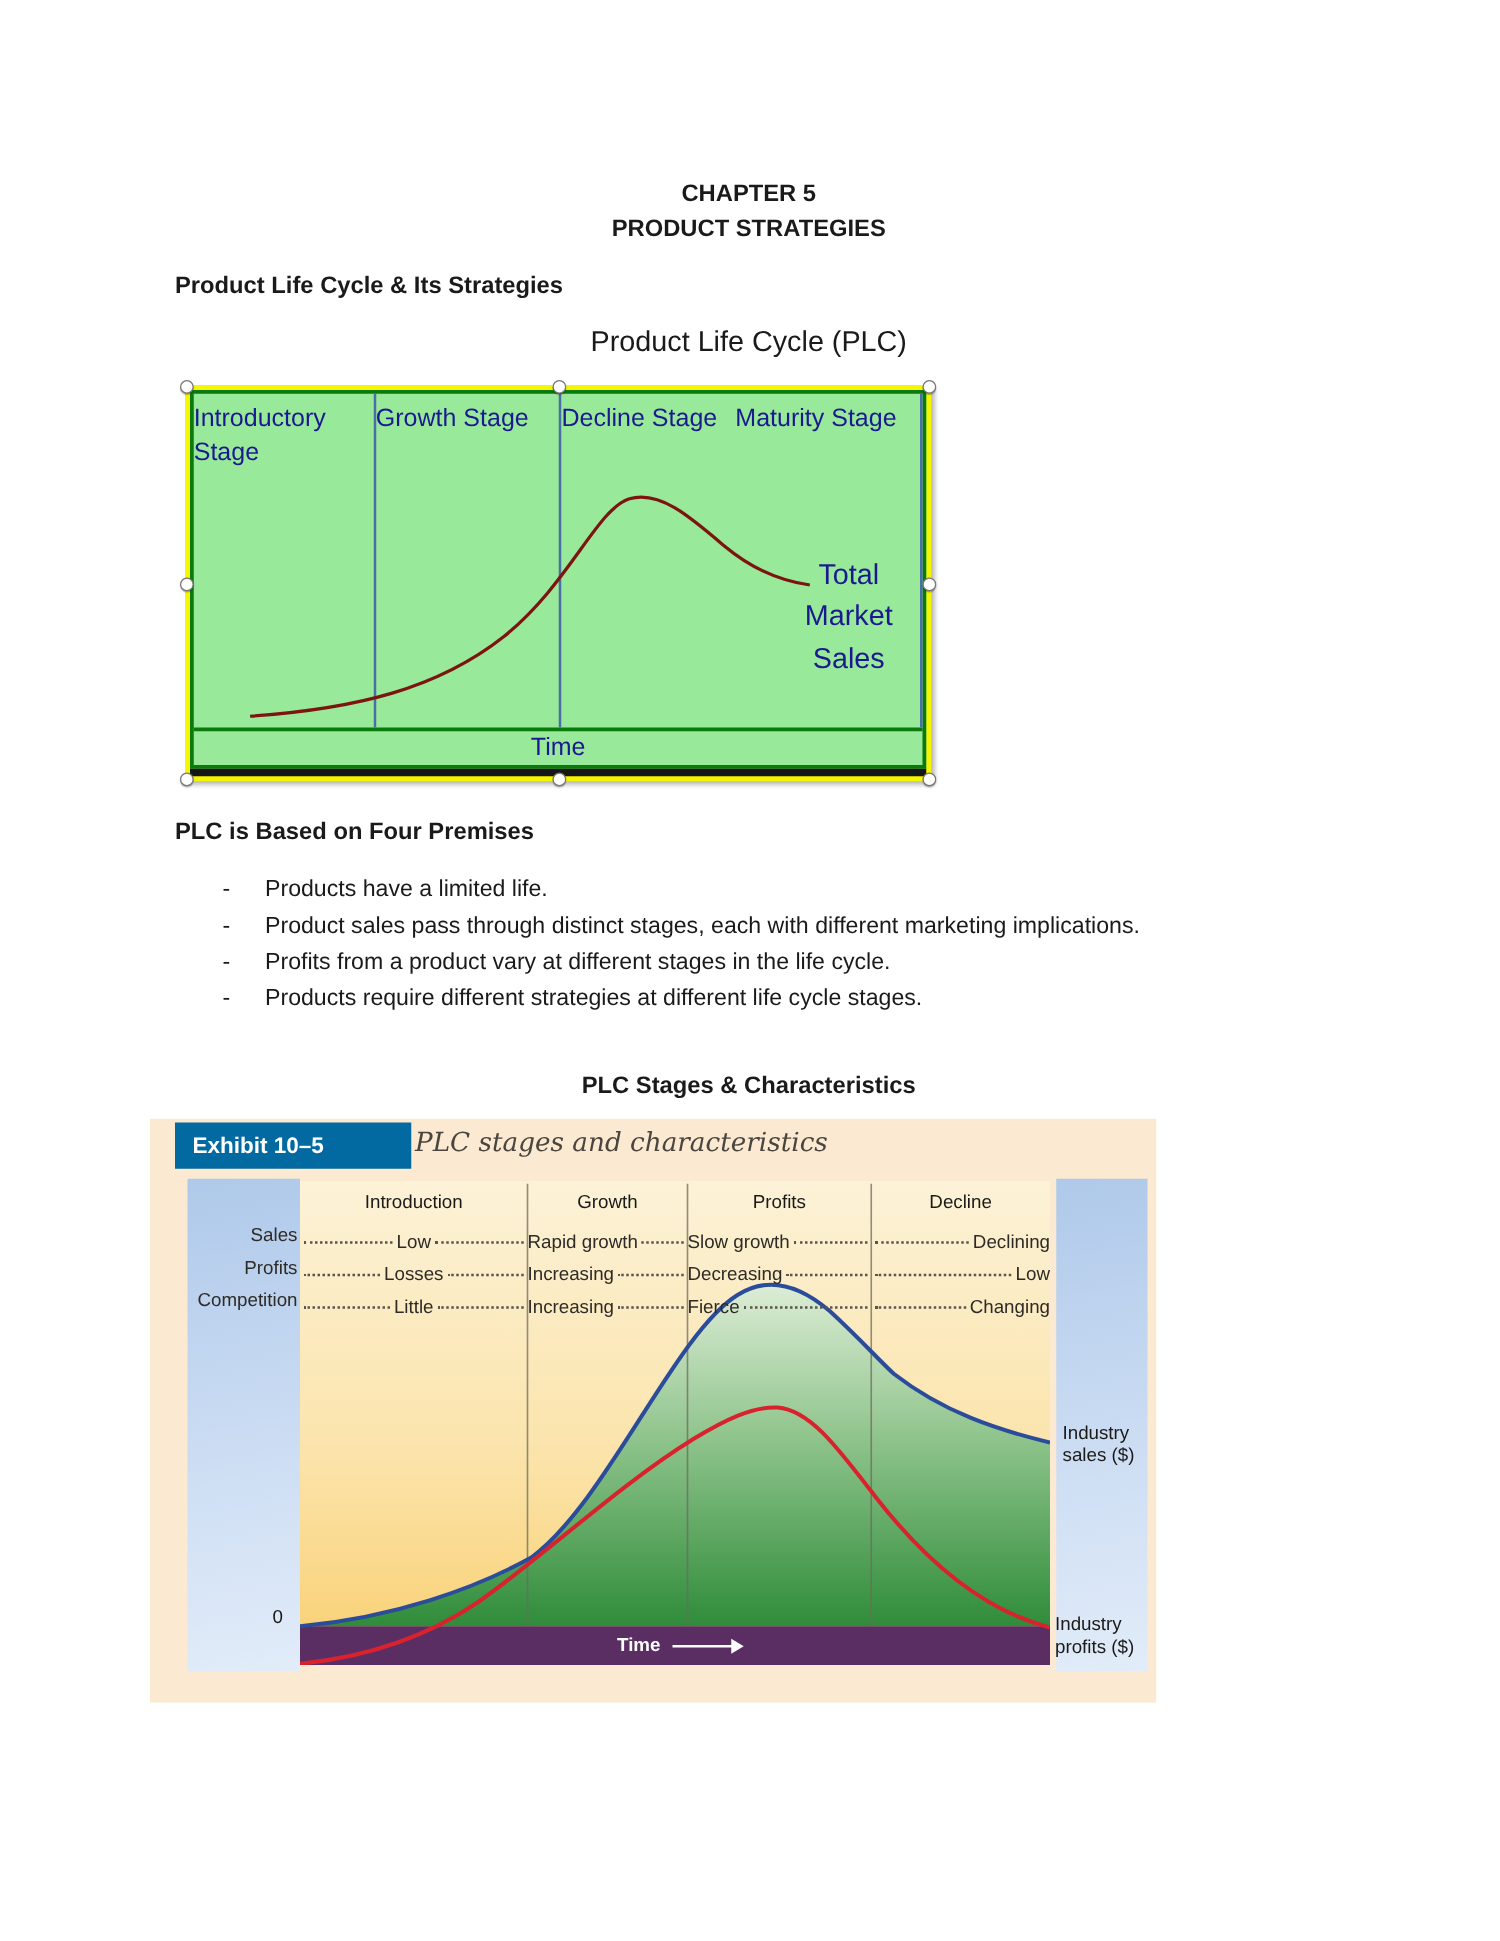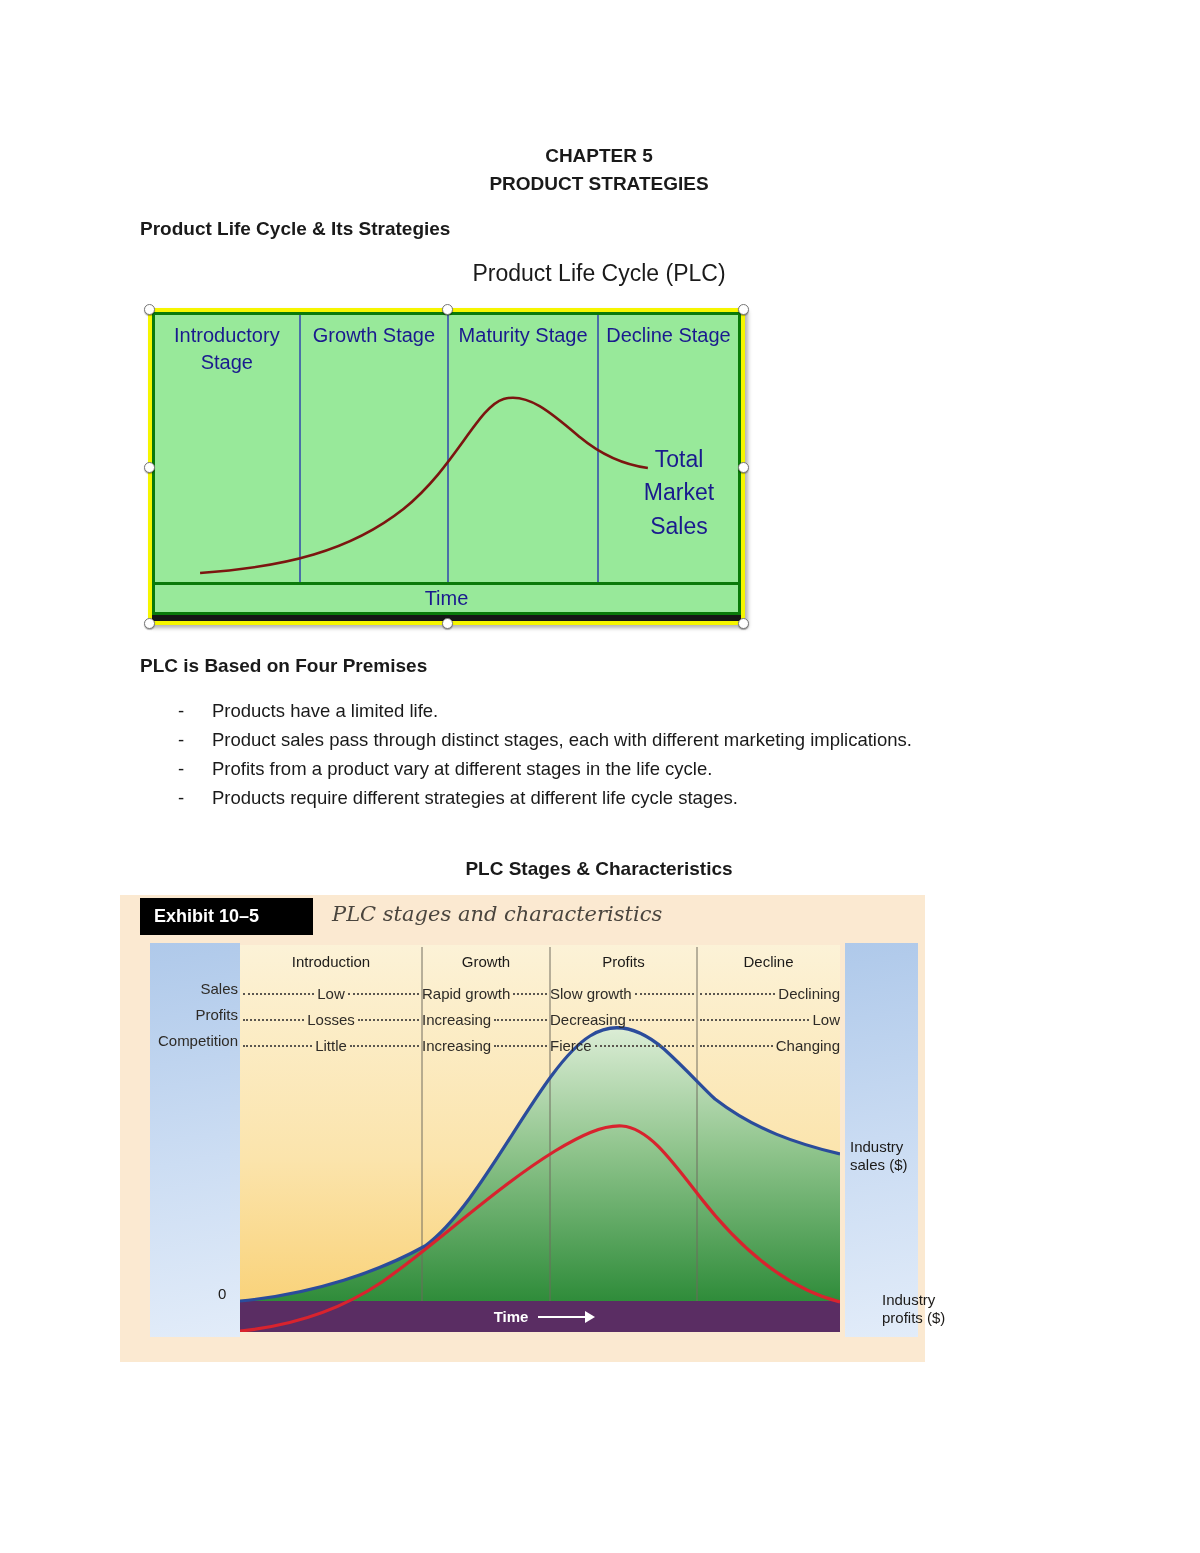--- a/index.html
+++ b/index.html
@@ -22,21 +22,21 @@
     position:absolute; left:148px; top:308px; width:597px; height:317px;
     background:#F6F600; box-shadow:3px 3px 4px rgba(0,0,0,0.3);
   }
   .diag-frame {
     position:absolute; left:4px; right:4px; top:4px; bottom:10px;
     border:3px solid #0A7A0A; background:#98E99A;
     display:flex; flex-direction:column;
   }
   .diag-black { position:absolute; left:4px; right:4px; bottom:4px; height:6px; background:#161616; }
   .diag-main { flex:1; position:relative; display:flex; }
-  .stage-col { padding-top:7px; text-align:center; color:#1A1A8E; font-size:20px; line-height:1.35; }
+  .stage-col { padding-top:7px; color:#1A1A8E; font-size:20px; line-height:1.35; }
   .stage-col.c1 { width:24.9%; border-right:2px solid #4A6FA8; }
   .stage-col.c2 { width:25.4%; border-right:2px solid #4A6FA8; }
   .stage-col.c3 { width:25.6%; border-right:2px solid #4A6FA8; }
   .stage-col.c4 { width:24.1%; }
   .diag-svg { position:absolute; left:0; top:0; width:100%; height:100%; pointer-events:none; }
   .curve-label {
     position:absolute; left:482px; top:128px; width:84px;
     color:#1A1A8E; font-size:23px; line-height:1.45; text-align:center;
   }
   .diag-time {
@@ -45,22 +45,22 @@
     color:#1A1A8E; font-size:20px;
   }
   .handle {
     position:absolute; width:9px; height:9px; border-radius:50%;
     background:#ffffff; border:1px solid #777; box-shadow:0 1px 1px rgba(0,0,0,0.3); z-index:5;
   }
 
   
   .exhibit { position:absolute; left:120px; top:895px; width:805px; height:467px; background:#FBE9D1; }
   .ex-badge {
-    position:absolute; left:20px; top:3px; width:173px; height:37px;
-    background:#000000; color:#ffffff; font-weight:bold; font-size:18px;
+    position:absolute; left:20px; top:3px; width:189px; height:37px;
+    background:#0369a1; color:#ffffff; font-weight:bold; font-size:18px;
     display:flex; align-items:center; padding-left:14px; box-sizing:border-box;
   }
   .ex-title {
     position:absolute; left:212px; top:7px;
     font-family:"DejaVu Serif", serif; font-style:italic;
     font-size:21px; color:#4A453E;
   }
   .ex-strip { background:linear-gradient(170deg,#AFC9EA 0%,#CCDDF3 55%,#E2ECF9 100%); }
   .ex-strip-left  { position:absolute; left:30px;  top:48px; width:90px; height:394px; }
   .ex-strip-right { position:absolute; left:725px; top:48px; width:73px; height:394px; }
@@ -95,22 +95,22 @@
 <div class="abs ctr h-bold" style="top:145px;">CHAPTER 5</div>
 <div class="abs ctr h-bold" style="top:173px;">PRODUCT STRATEGIES</div>
 <div class="abs h-bold" style="left:140px; top:218px;">Product Life Cycle &amp; Its Strategies</div>
 <div class="abs ctr h-reg" style="top:260px;">Product Life Cycle (PLC)</div>
 
 <div class="diag-outer">
   <div class="diag-frame">
     <div class="diag-main">
       <div class="stage-col c1">Introductory Stage</div>
       <div class="stage-col c2">Growth Stage</div>
+      <div class="stage-col c4">Decline Stage</div>
       <div class="stage-col c3">Maturity Stage</div>
-      <div class="stage-col c4">Decline Stage</div>
       <svg class="diag-svg" viewBox="0 0 582 267" preserveAspectRatio="none">
         <path d="M 45,258 C 130,252 195,236 248,194 C 300,152 322,92 348,84 C 372,77 396,98 424,122 C 448,142 470,150 492,153" fill="none" stroke="#7C1510" stroke-width="2.6"></path>
       </svg>
       <div class="curve-label">Total Market Sales</div>
     </div>
     <div class="diag-time">Time</div>
   </div>
   <div class="diag-black"></div>
   <div class="handle" style="left:-4px; top:-4px;"></div>
   <div class="handle" style="left:294px; top:-4px;"></div>
@@ -234,14 +234,14 @@
     </div>
 
     <div class="ex-band-lab">
       <span class="time-txt">Time</span>
       <span class="time-arrow"></span>
     </div>
   </div>
 
   <div class="ex-zero">0</div>
   <div class="ex-side-lab" style="left:730px; top:243px;">Industry sales ($)</div>
-  <div class="ex-side-lab" style="left:762px; top:396px;">Industry profits ($)</div>
+  <div class="ex-side-lab" style="left:724px; top:396px;">Industry profits ($)</div>
 </div>
 
 </body></html>

